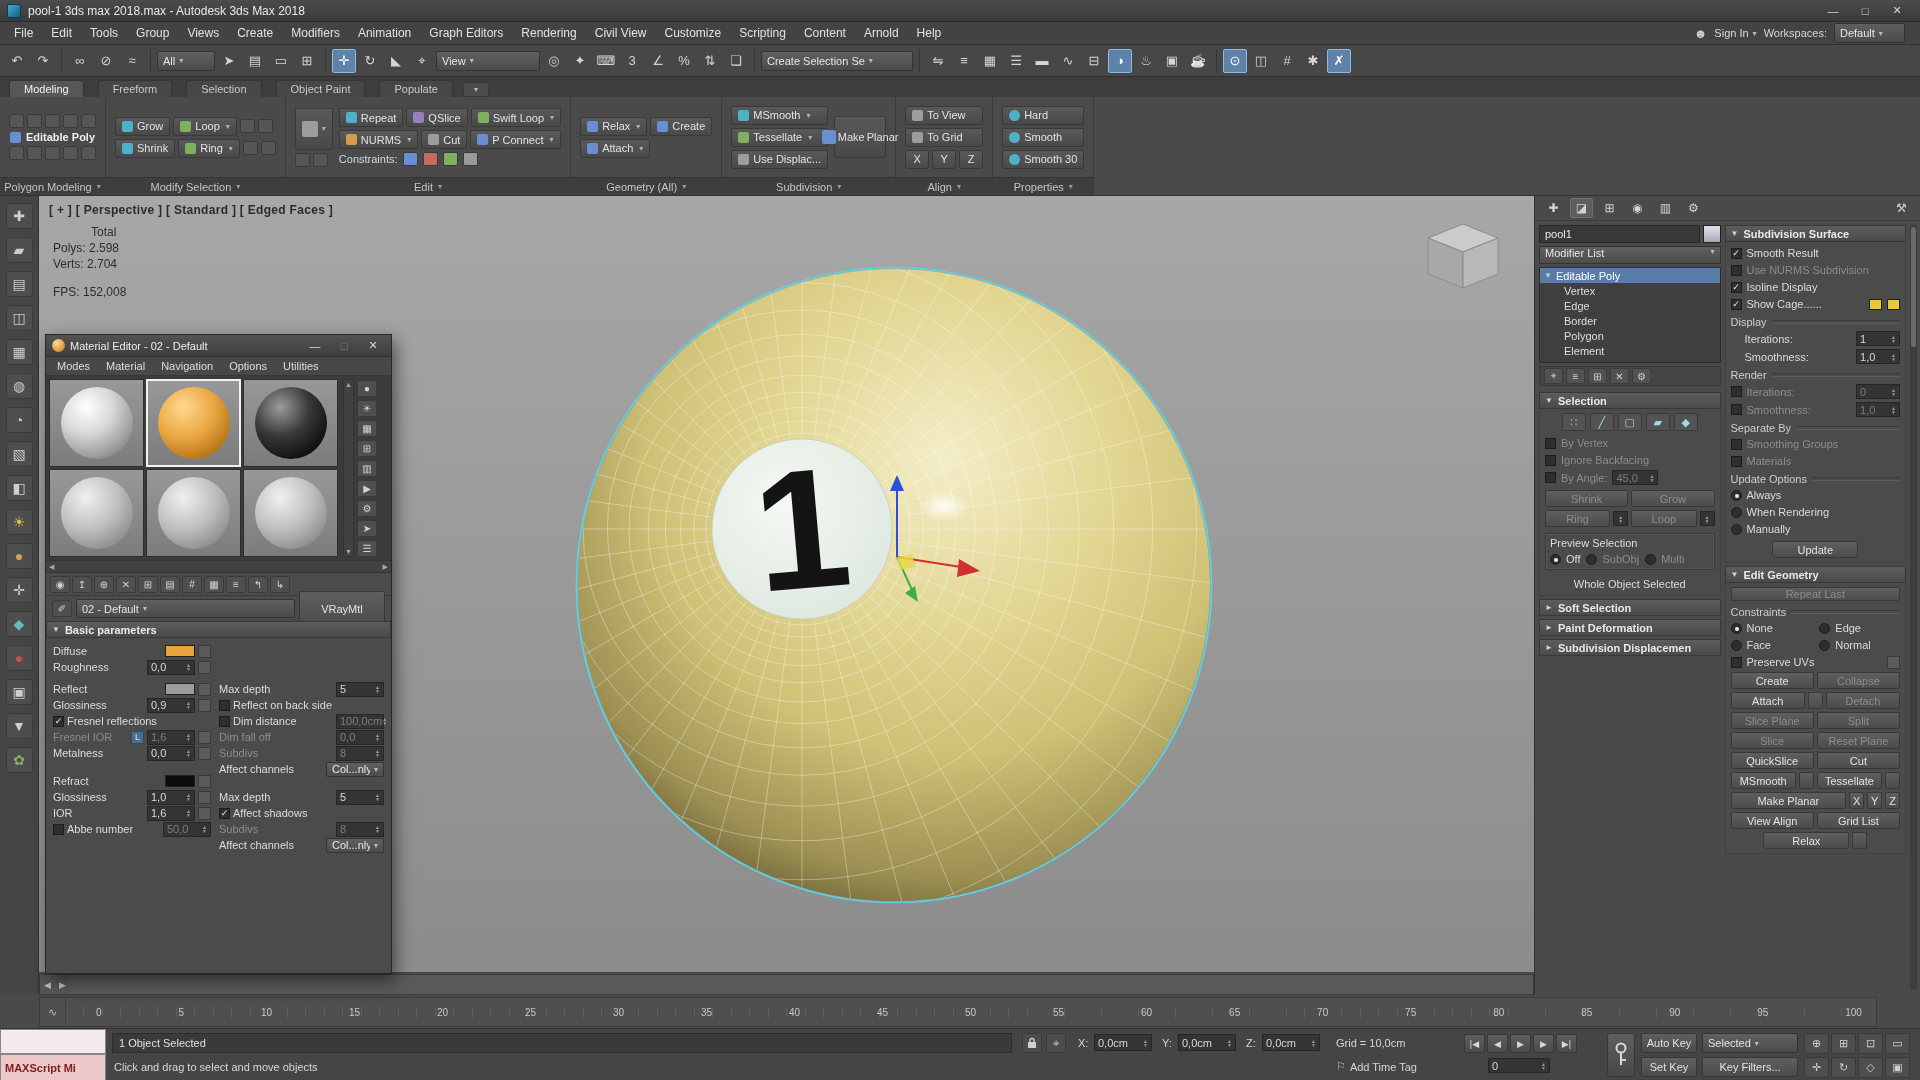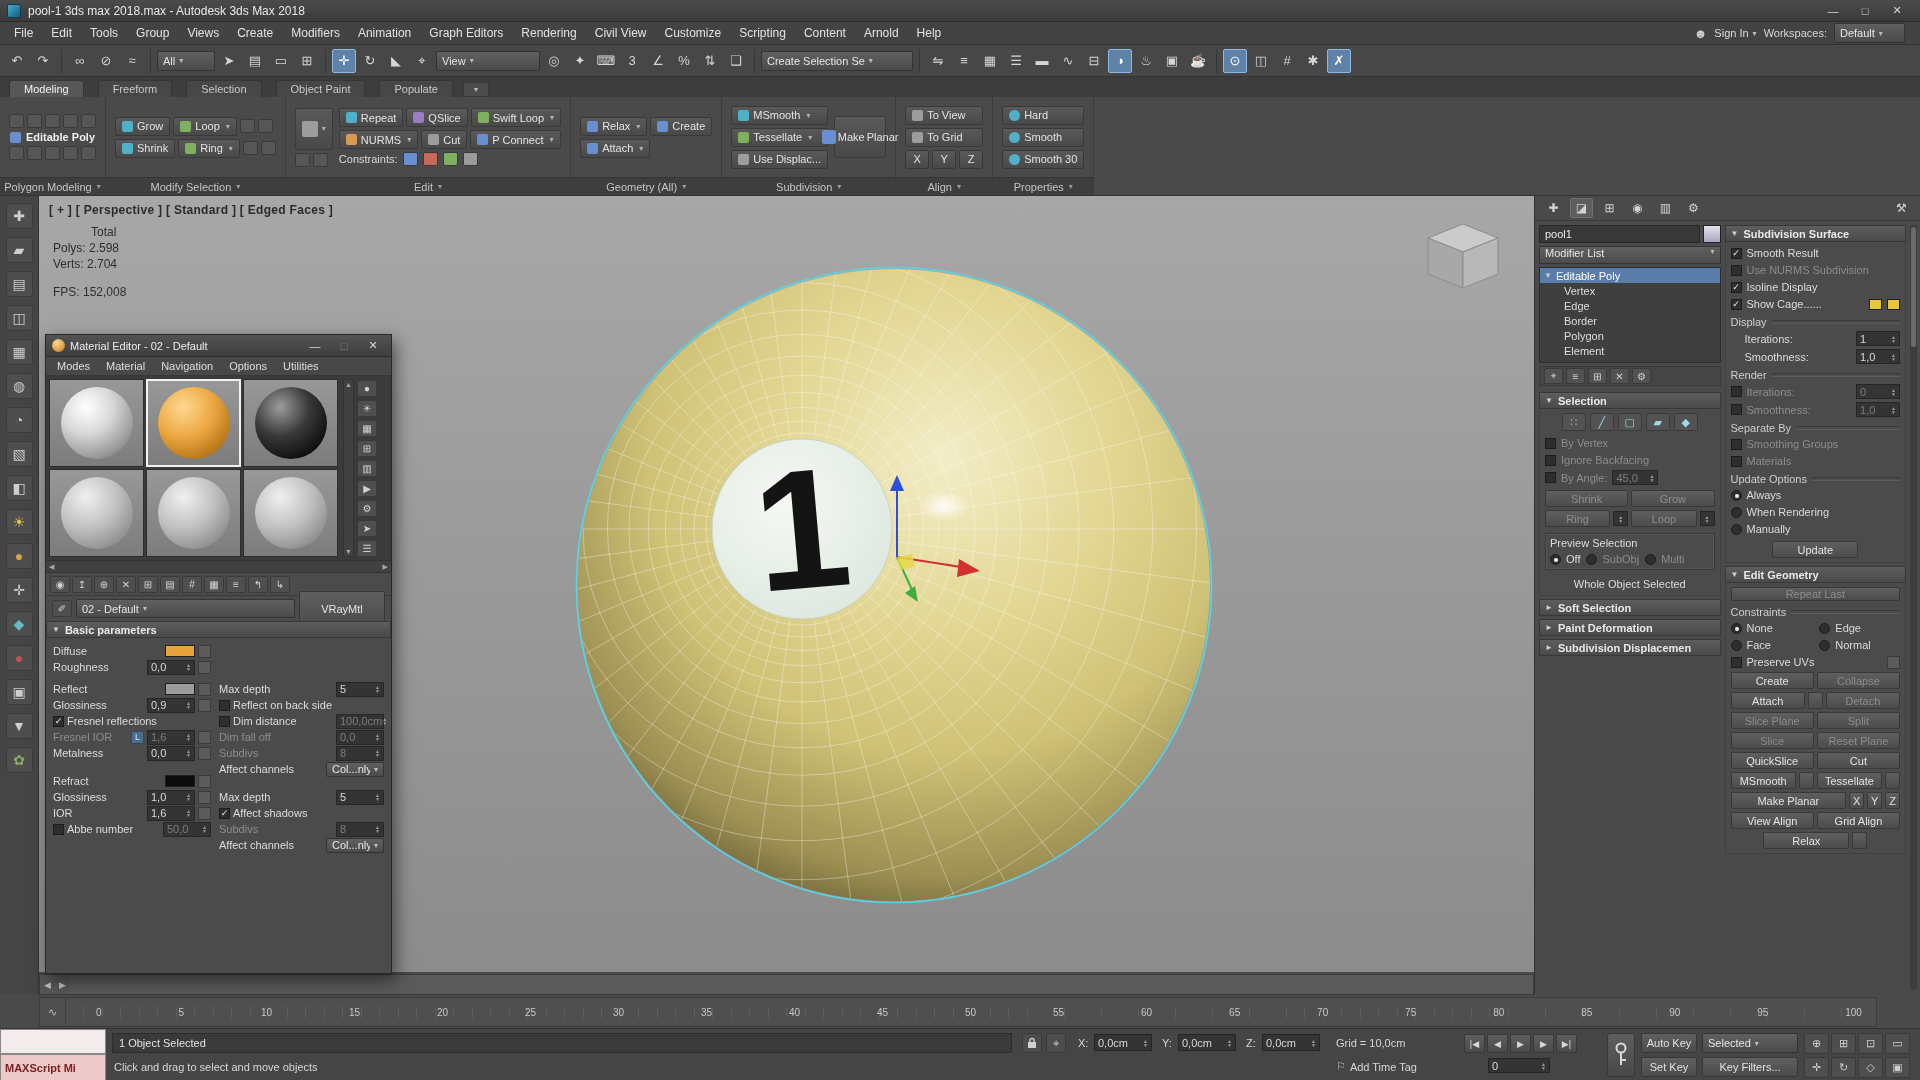--- a/index.html
+++ b/index.html
@@ -1178,21 +1178,21 @@
               <button class="pb pbsq"></button>
             </div>
           <div class="prow">
               <button class="pb">Make Planar</button>
               <button class="pb pbsq">X</button>
               <button class="pb pbsq">Y</button>
               <button class="pb pbsq">Z</button>
             </div>
           <div class="prow">
               <button class="pb">View Align</button>
-              <button class="pb">Grid Align</button>
+              <button class="pb">Grid List</button>
             </div>
           <div class="prow" style="justify-content:center">
               <button class="pb" style="flex:none;width:86px">Relax</button>
               <button class="pb pbsq"></button>
             </div>
         </div>
       </div>
     </div>
     <div class="cp-scroll">
         <div class="cp-thumb"></div>

